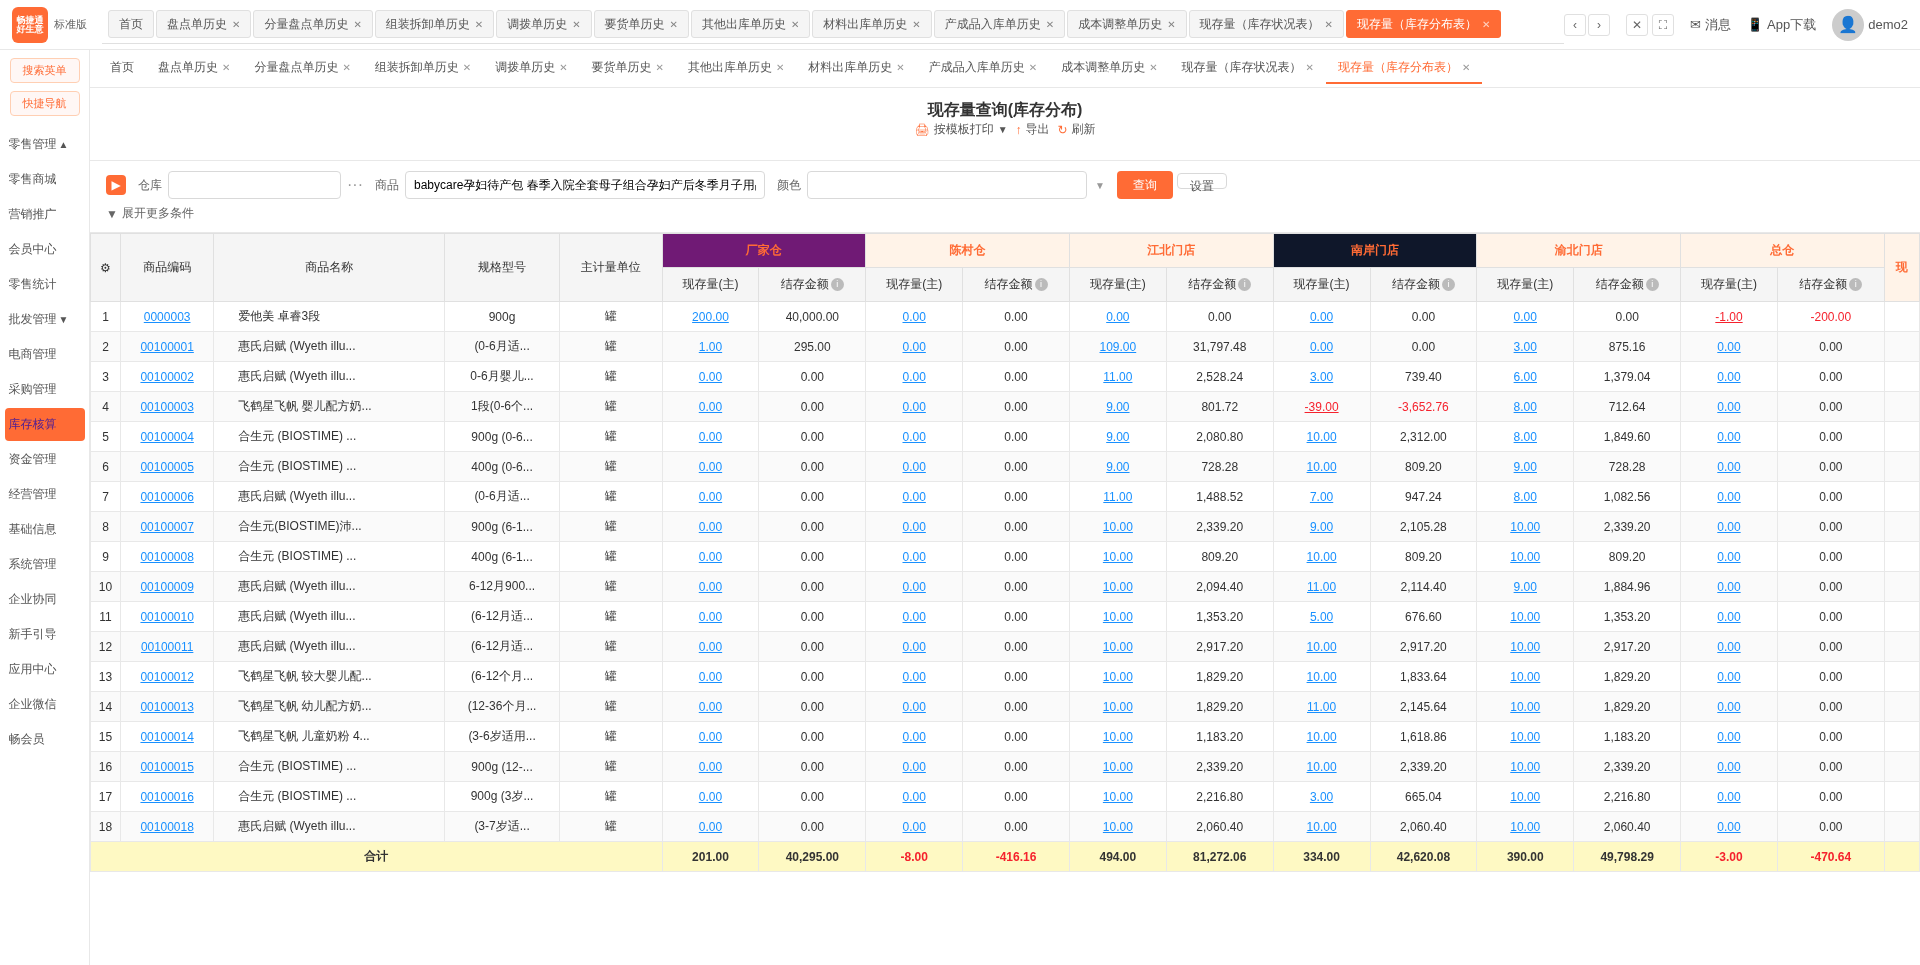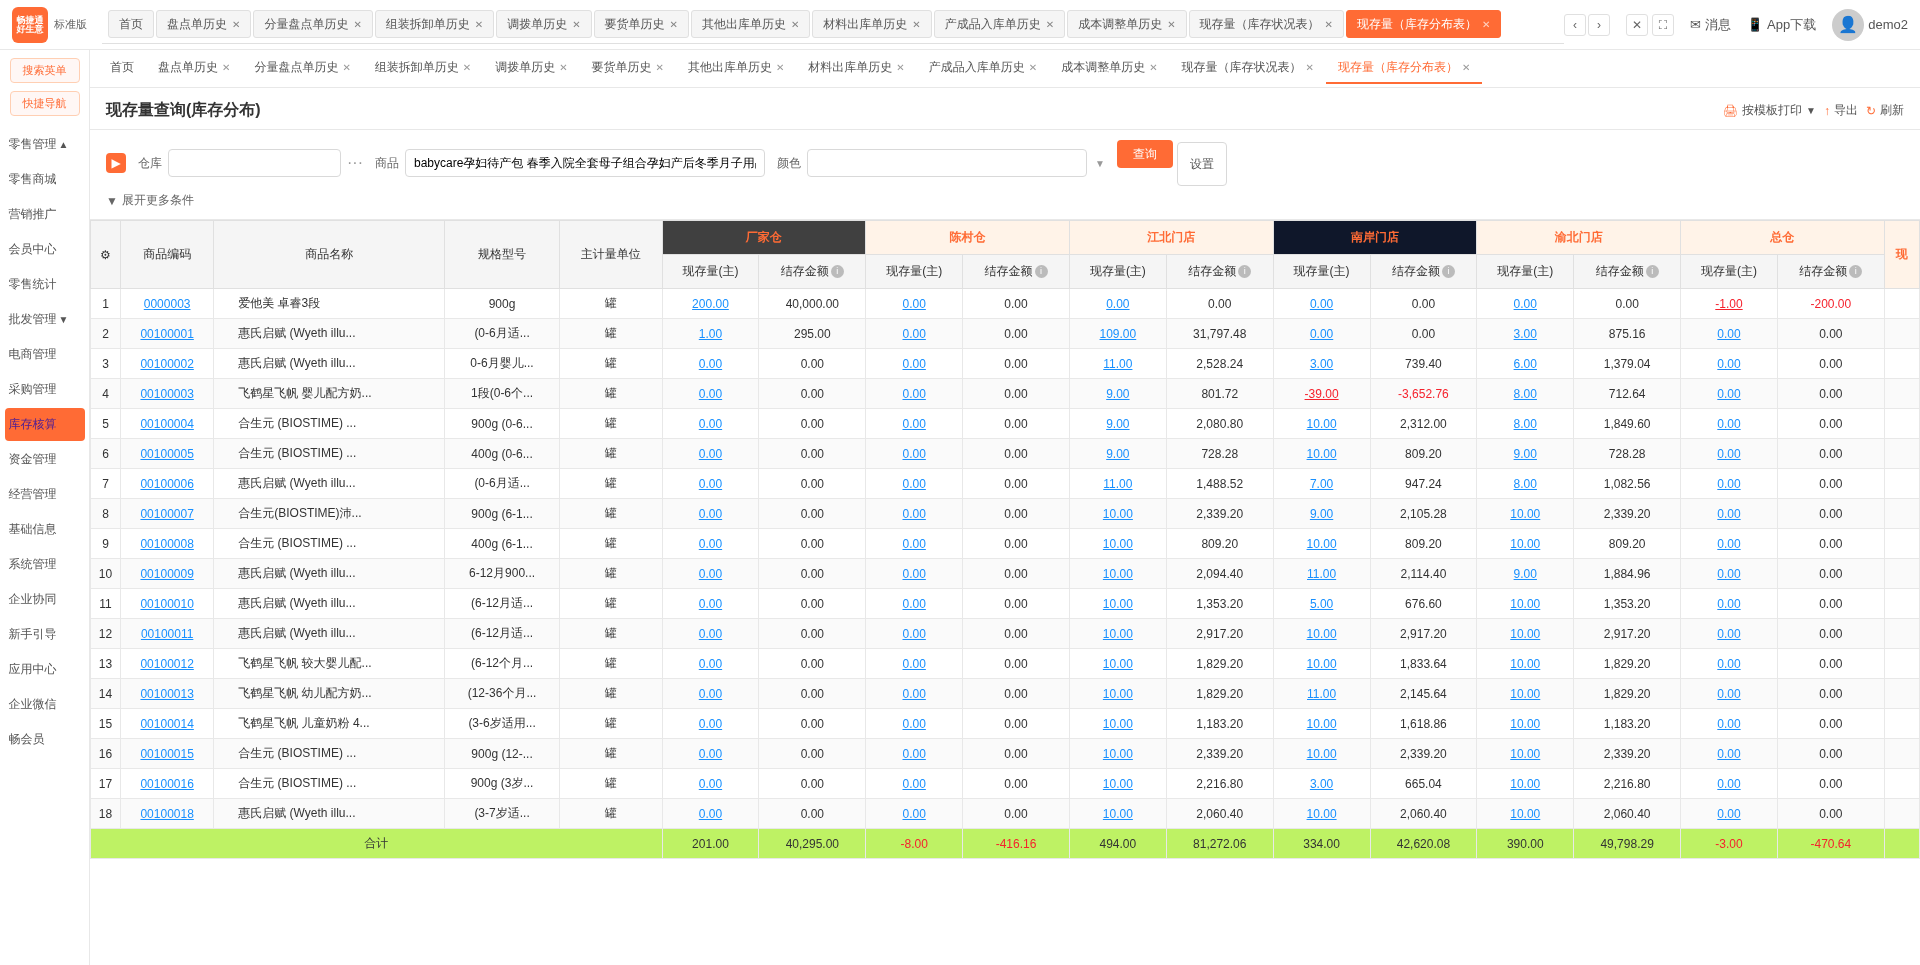--- a/index.html
+++ b/index.html
@@ -33,56 +33,56 @@
     
     .main { flex: 1; display: flex; flex-direction: column; overflow: hidden; }
 
     
     .nav-tabs { background: #fff; border-bottom: 1px solid #e8e8e8; display: flex; align-items: center; padding: 0 8px; height: 38px; overflow: hidden; }
     .nav-tab { padding: 6px 12px; font-size: 12px; cursor: pointer; white-space: nowrap; color: #555; border-bottom: 2px solid transparent; }
     .nav-tab.active { color: #ff6b35; border-bottom-color: #ff6b35; }
     .nav-tab-close { font-size: 10px; color: #999; margin-left: 4px; }
 
     
-    .page-header { background: #fff; padding: 12px 16px 8px; border-bottom: 1px solid #e8e8e8; display: flex; align-items: center; justify-content: space-between; }
+    .page-header { background: #fff; padding: 12px 16px 22px; border-bottom: 1px solid #e8e8e8; display: flex; align-items: center; justify-content: space-between; flex-direction: column; }
     .page-title { font-size: 16px; font-weight: bold; color: #333; }
     .page-actions { display: flex; gap: 8px; }
     .action-btn { display: flex; align-items: center; gap: 4px; font-size: 12px; color: #555; cursor: pointer; }
     .action-icon { color: #ff6b35; }
 
     
     .filter-area { background: #fff; padding: 10px 16px; border-bottom: 1px solid #e8e8e8; }
     .filter-row { display: flex; align-items: center; gap: 12px; }
     .filter-item { display: flex; align-items: center; gap: 6px; }
     .filter-label { font-size: 12px; color: #666; white-space: nowrap; }
     .filter-input { border: 1px solid #d9d9d9; border-radius: 4px; padding: 4px 8px; font-size: 12px; height: 28px; min-width: 100px; }
     .filter-input-wide { min-width: 360px; }
     .filter-input-med { min-width: 150px; }
     .filter-dots { color: #999; font-size: 16px; cursor: pointer; }
     .expand-btn { display: flex; align-items: center; gap: 4px; font-size: 12px; color: #666; cursor: pointer; margin-top: 6px; }
     .query-btn { background: #ff6b35; color: white; border: none; border-radius: 4px; padding: 6px 16px; font-size: 12px; cursor: pointer; height: 28px; }
-    .set-btn { background: #fff; color: #555; border: 1px solid #d9d9d9; border-radius: 4px; padding: 4px 12px; font-size: 12px; cursor: pointer; height: 44px; margin-top: 2px; }
+    .set-btn { background: #fff; color: #555; border: 1px solid #d9d9d9; border-radius: 4px; padding: 4px 12px; font-size: 12px; cursor: pointer; height: 16px; margin-top: 2px; }
     .filter-actions-col { display: flex; gap: 4px; }
 
     
     .table-area { flex: 1; overflow: auto; background: #fff; margin: 0; }
     table { width: 100%; border-collapse: collapse; font-size: 12px; }
     thead tr { background: #f5f5f5; }
     thead th { padding: 8px 6px; border: 1px solid #e0e0e0; font-weight: normal; color: #333; text-align: center; white-space: nowrap; position: sticky; top: 0; background: #f5f5f5; z-index: 10; }
     thead th.group-header { background: #fafafa; font-weight: bold; }
     tbody tr { background: #fff; }
     tbody tr:nth-child(even) { background: #fafafa; }
     tbody tr.summary-row { background: #fff8f0; font-weight: bold; }
     tbody td { padding: 6px 6px; border: 1px solid #e8e8e8; text-align: center; white-space: nowrap; }
     .td-link { color: #1890ff; text-decoration: underline; cursor: pointer; }
     .td-red { color: #f5222d; }
     .td-left { text-align: left; padding-left: 24px; }
     
     
-    .summary-row td { background: #bef264; font-weight: normal; }
+    .summary-row td { background: #fef9c3; font-weight: bold; }
 
     
     ::-webkit-scrollbar { width: 6px; height: 6px; }
     ::-webkit-scrollbar-track { background: #f1f1f1; }
     ::-webkit-scrollbar-thumb { background: #ccc; border-radius: 3px; }
 
     .expand-row-btn { background: #ff6b35; color: white; border: none; width: 20px; height: 20px; border-radius: 4px; cursor: pointer; font-size: 12px; display: flex; align-items: center; justify-content: center; }
 
     .tab-bar { background: #fff; display: flex; align-items: center; height: 38px; border-bottom: 1px solid #e0e0e0; padding: 0 6px; gap: 2px; overflow: hidden; }
     .tab-pill { display: flex; align-items: center; padding: 3px 10px; border-radius: 3px; font-size: 12px; cursor: pointer; border: 1px solid #e0e0e0; background: #f5f5f5; color: #555; height: 28px; white-space: nowrap; }
@@ -273,21 +273,21 @@
 
       <div class="table-area">
         <table>
           <thead>
             <tr>
               <th rowspan="2" style="width:30px;">⚙</th>
               <th rowspan="2">商品编码</th>
               <th rowspan="2">商品名称</th>
               <th rowspan="2">规格型号</th>
               <th rowspan="2">主计量单位</th>
-              <th colspan="2" class="group-header" style="background:#404040;color:#ff6b35;">厂家仓</th>
+              <th colspan="2" class="group-header" style="background:#701a75;color:#ff6b35;">厂家仓</th>
               <th colspan="2" class="group-header" style="background:#fff3e8;color:#ff6b35;">陈村仓</th>
               <th colspan="2" class="group-header" style="background:#fff3e8;color:#ff6b35;">江北门店</th>
               <th colspan="2" class="group-header" style="background:#0f172a;color:#ff6b35;margin-top:28px;">南岸门店</th>
               <th colspan="2" class="group-header" style="background:#fff3e8;color:#ff6b35;">渝北门店</th>
               <th colspan="2" class="group-header" style="background:#fff3e8;color:#ff6b35;">总仓</th>
               <th rowspan="2" class="group-header" style="background:#fff3e8;color:#ff6b35;">现</th>
             </tr>
             <tr>
               <th>现存量(主)</th>
               <th>结存金额<span class="info-icon">i</span></th>

